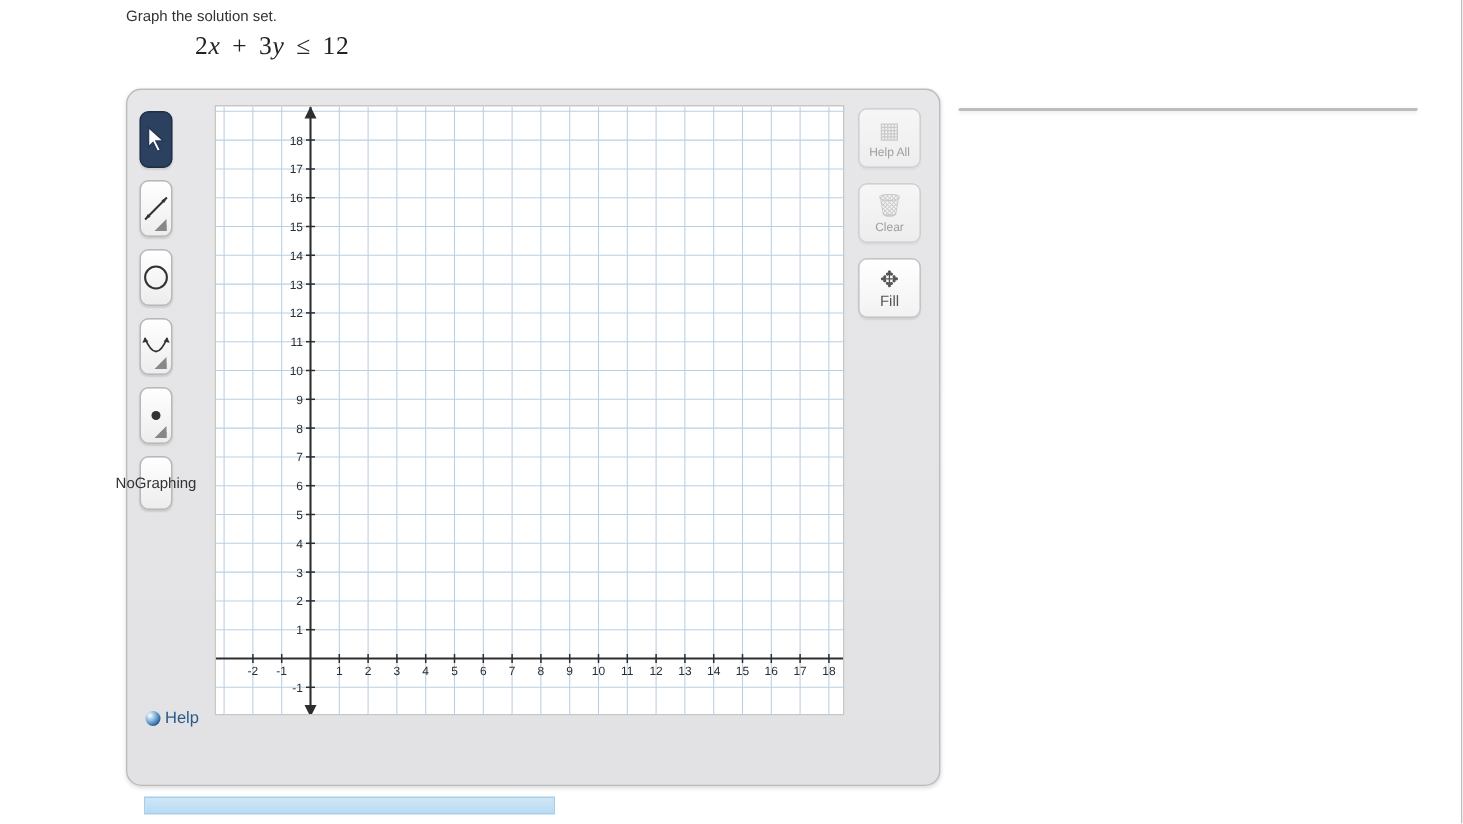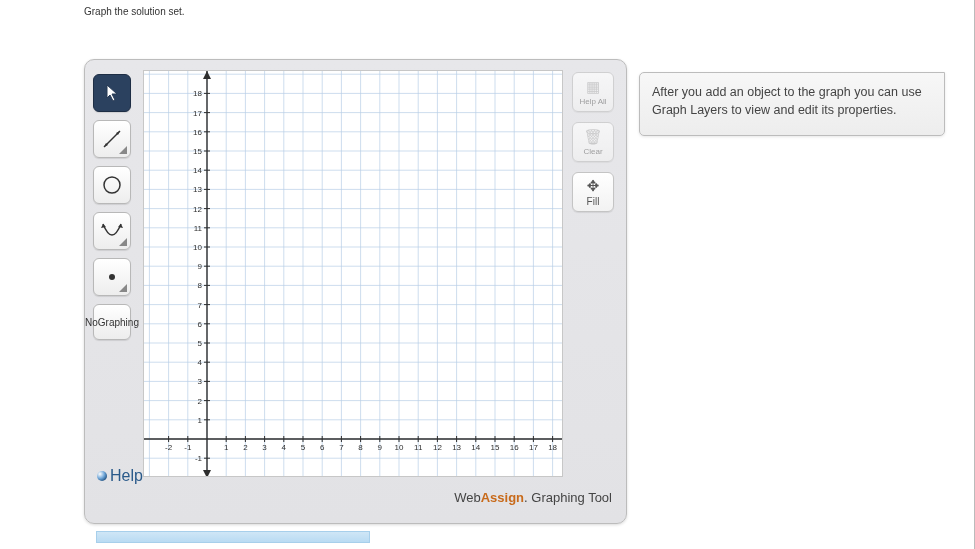--- a/index.html
+++ b/index.html
@@ -40,21 +40,21 @@
     border: 1px solid #bcbcbc;
     border-radius: 10px;
     background: linear-gradient(#e7e7ea, #e2e2e5);
     box-shadow: 0 1px 3px rgba(0,0,0,.15);
   }
   .toolbar-left {
     position: absolute; left: 8px; top: 14px; width: 44px;
     display: flex; flex-direction: column; gap: 8px;
   }
   .tool-btn {
-    width: 38px; height: 38px;
+    width: 22px; height: 38px;
     border: 1px solid #b8b8b8; border-radius: 6px;
     background: linear-gradient(#ffffff,#ededed);
     display: flex; align-items: center; justify-content: center;
     box-shadow: 0 1px 1px rgba(0,0,0,.1);
     font-size: 16px; color: #333;
     position: relative;
   }
   .tool-btn.active {
     background: #2b415f;
     border-color: #1e2e45;
@@ -89,21 +89,21 @@
     font-size: 10px; color: #777;
     box-shadow: 0 1px 1px rgba(0,0,0,.08);
   }
   .op-btn .ico { font-size: 15px; margin-bottom: 1px; color: #bbb; }
   .op-btn.disabled { opacity: .65; }
   .op-btn.fill .ico { color: #555; }
   .op-btn.fill { color:#555; }
 
   .help-link {
     position: absolute; left: 12px; bottom: 38px;
-    font-size: 16px; color: #2a5a8a; 
+    font-size: 11px; color: #2a5a8a; 
     display: inline-flex; align-items: center; gap: 3px;
   }
   .help-link::before {
     content: ""; width: 10px; height: 10px; border-radius: 50%;
     background: radial-gradient(circle at 30% 30%, #fff, #6fa6d8 45%, #2a5a8a 75%);
     display: inline-block;
   }
 
   .footer-brand {
     position: absolute; right: 14px; bottom: 18px;
@@ -148,20 +148,27 @@
   
   .cursor-svg { fill: #fff; stroke: #273a55; }
 </style>
 </head>
 <body>
 
 <div class="right-border"></div>
 
 <div class="content">
   <div class="prompt-line">Graph the solution set.</div>
+  <div class="equation">
+    <span class="num">2</span><span>x</span>
+    <span class="op">+</span>
+    <span class="num">3</span><span>y</span>
+    <span class="op">≤</span>
+    <span class="num">12</span>
+  </div>
 
   <div class="tool-frame">
 
     <div class="toolbar-left">
       <div class="tool-btn active">
         <svg width="14" height="18" viewBox="0 0 14 18">
             <path class="cursor-svg" d="M2 1 L2 14 L5 11 L8 17 L10 16 L7 10 L12 10 Z"></path>
           </svg>
       </div>
       <div class="tool-btn">
@@ -349,23 +356,19 @@
       <div class="op-btn fill">
         <span class="ico">✥</span>
         <span>Fill</span>
       </div>
     </div>
 
     <a class="help-link">
         <span>Help</span>
       </a>
 
-    <div class="footer-brand">
-      <span>Web</span><b><span class="a">Assign</span></b><span>.</span><span> Graphing Tool</span>
-    </div>
   </div>
 
   <div class="layers-panel">
-    <div class="layers-body">After you add an object to the graph you can use Graph Layers to view and edit its properties.</div>
   </div>
 
   <div class="blue-strip"></div>
 </div>
 
 </body></html>

